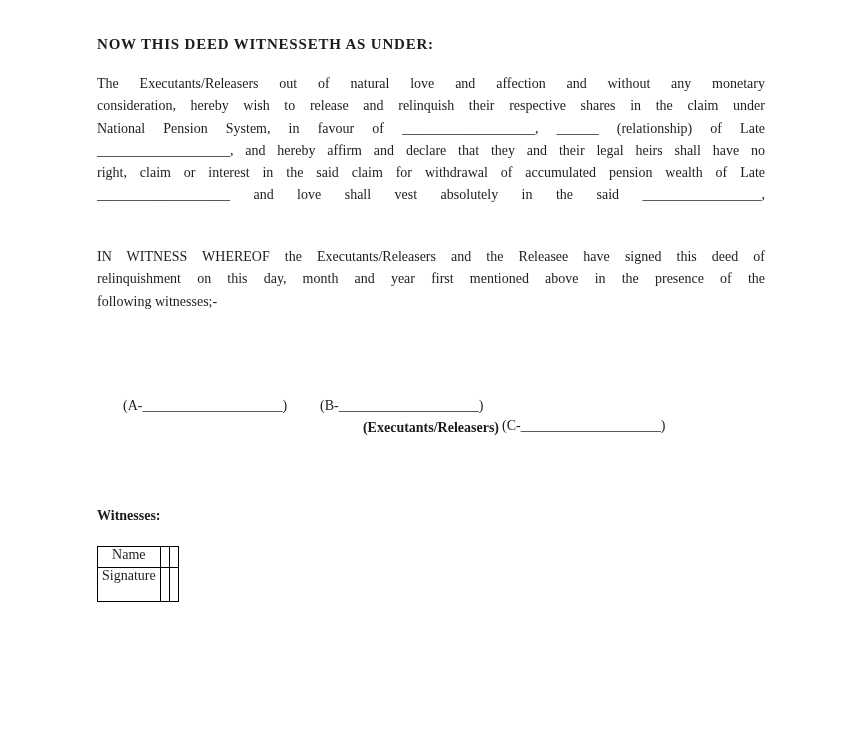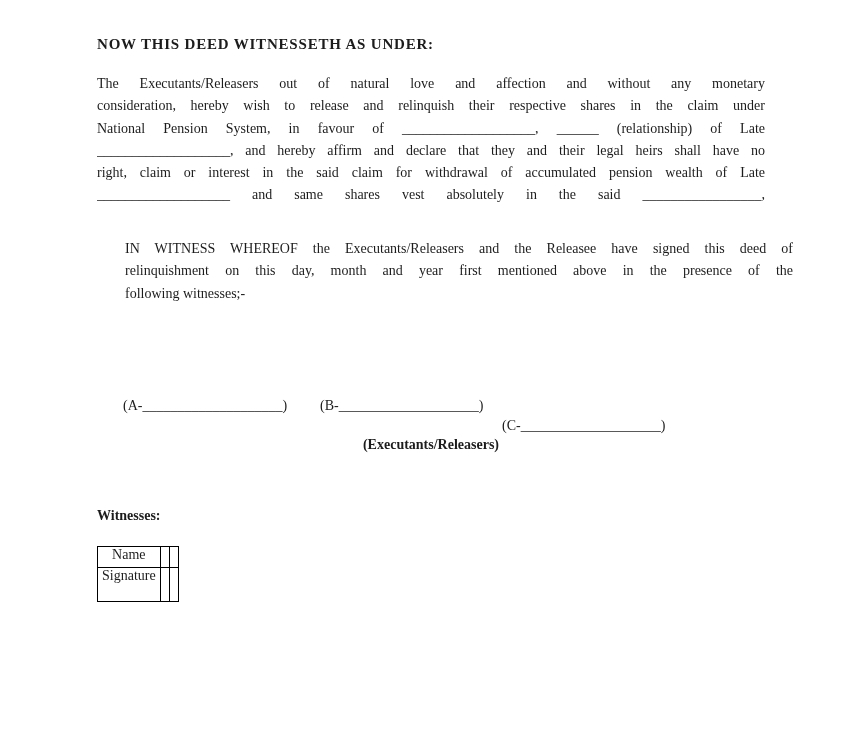--- a/index.html
+++ b/index.html
@@ -26,21 +26,21 @@
     white-space: nowrap;
   }
   .para {
     position: absolute;
     left: 97px;
     width: 668px;
     font-size: 14px;
     line-height: 22.3px;
   }
   .para-deed { top: 73px; }
-  .para-witness-clause { top: 238px; margin-left: 28px; }
+  .para-witness-clause { top: 246px; }
   .jline {
     text-align: justify;
     text-align-last: justify;
     height: 22.3px;
     overflow: hidden;
     white-space: nowrap;
   }
   .lline {
     text-align: left;
     height: 22.3px;
@@ -54,21 +54,21 @@
     width: 859px;
     height: 22px;
     font-size: 14px;
   }
   .sig-a { position: absolute; left: 123px; white-space: nowrap; }
   .sig-b { position: absolute; left: 320px; white-space: nowrap; }
   .sig-c { position: absolute; left: 502px; white-space: nowrap; margin-top: 20px; }
   .caption {
     position: absolute;
     left: 97px;
-    top: 437px;
+    top: 420px;
     width: 668px;
     text-align: center;
     font-size: 14px;
     font-weight: bold;
   }
   .witnesses-heading {
     position: absolute;
     left: 97px;
     top: 508px;
     font-size: 14px;
@@ -111,21 +111,21 @@
 <div class="page">
 
   <div class="heading">NOW THIS DEED WITNESSETH AS UNDER:</div>
 
   <div class="para para-deed">
     <div class="jline">The Executants/Releasers out of natural love and affection and without any monetary</div>
     <div class="jline">consideration, hereby wish to release and relinquish their respective shares in the claim under</div>
     <div class="jline">National Pension System, in favour of ___________________, ______ (relationship) of Late</div>
     <div class="jline">___________________, and hereby affirm and declare that they and their legal heirs shall have no</div>
     <div class="jline">right, claim or interest in the said claim for withdrawal of accumulated pension wealth of Late</div>
-    <div class="jline">___________________ and same shares vest absolutely in the said _________________,</div>
+    <div class="jline">___________________ and love shall vest absolutely in the said _________________,</div>
   </div>
 
   <div class="para para-witness-clause">
     <div class="jline">IN WITNESS WHEREOF the Executants/Releasers and the Releasee have signed this deed of</div>
     <div class="jline">relinquishment on this day, month and year first mentioned above in the presence of the</div>
     <div class="lline">following witnesses;-</div>
   </div>
 
   <div class="sig-row">
     <span class="sig-a">(A-____________________)</span>

